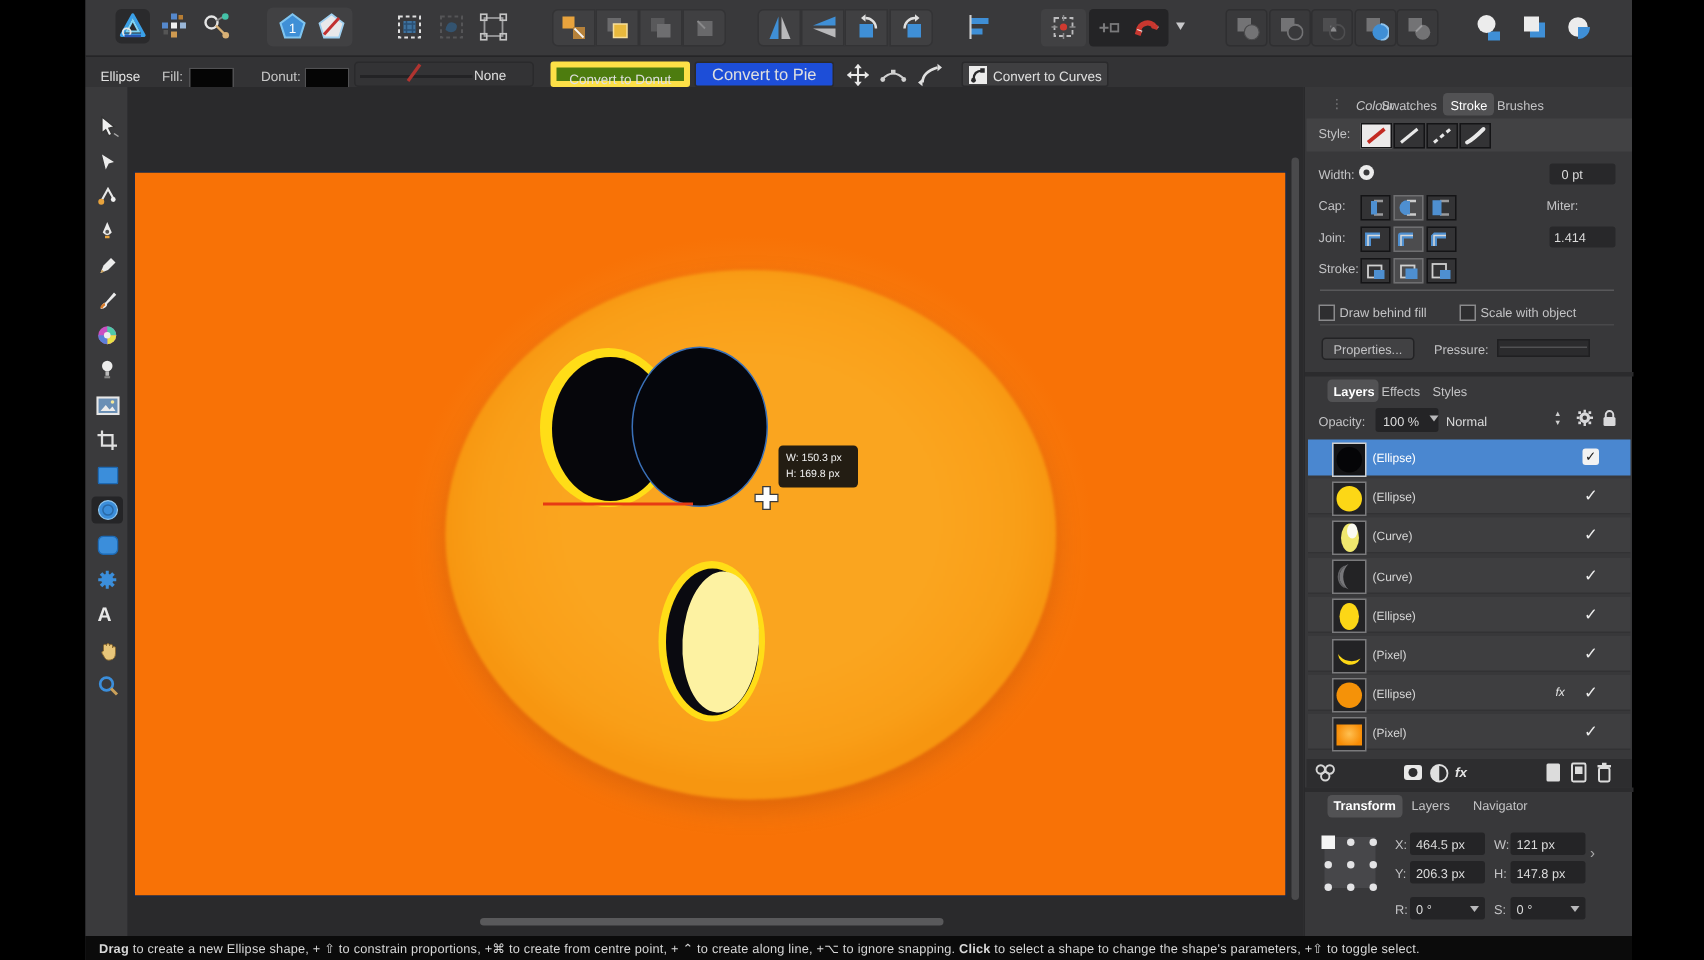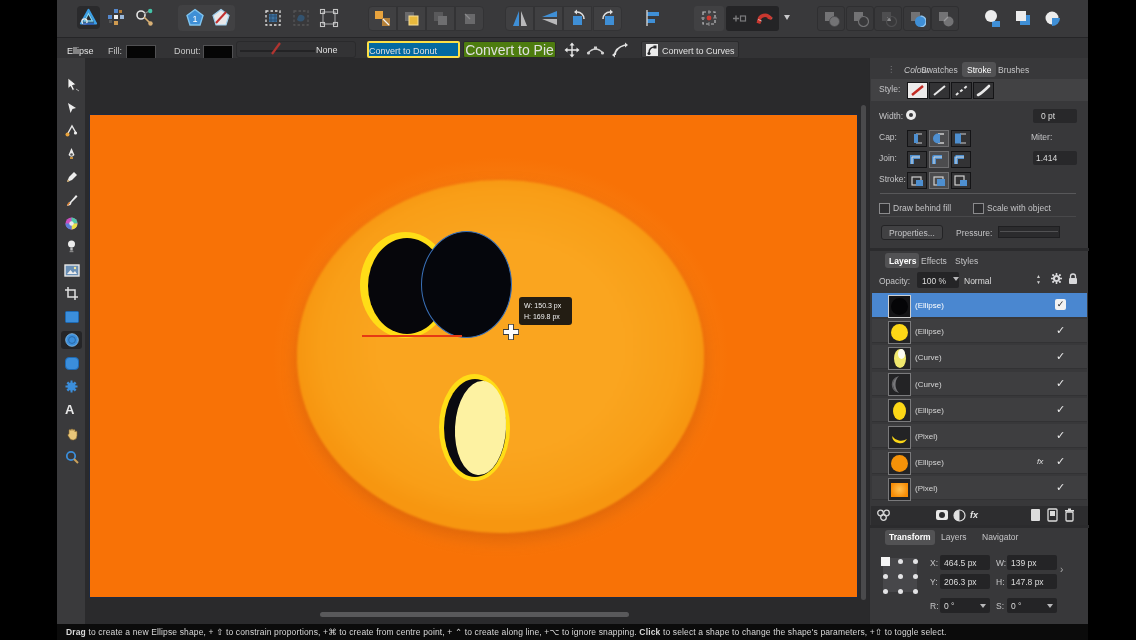--- a/index.html
+++ b/index.html
@@ -175,22 +175,22 @@
   <div class="abs" style="left:51px;top:8px;color:#c9c9c9;font-size:9px;">Fill:</div>
   <div class="abs" style="left:69px;top:7px;width:28px;height:12px;background:#050505;border:1px solid #515153;"></div>
   <div class="abs" style="left:117px;top:8px;color:#c9c9c9;font-size:9px;">Donut:</div>
   <div class="abs" style="left:146px;top:7px;width:28px;height:12px;background:#050505;border:1px solid #515153;"></div>
   <div class="abs" style="left:179px;top:3px;width:120px;height:17px;background:#333335;border:1px solid #2a2a2c;border-radius:3px;box-sizing:border-box;"></div>
   <div class="abs" style="left:183px;top:12px;width:75px;height:1.5px;background:#232325;"></div>
   <svg class="abs" style="left:212px;top:3px" width="14" height="15">
         <path d="M3 13 L11 2" stroke="#b03430" stroke-width="2.2"></path>
       </svg>
   <div class="abs" style="left:259px;top:7px;color:#e0e0e0;font-size:9px;">None</div>
-  <div class="abs" style="left:310px;top:3px;width:93px;height:17px;background:#0369a1;border:2px solid #fde047;border-radius:2px;box-sizing:border-box;color:#e0e0e0;font-size:9px;line-height:16px;">Convert to Donut</div>
-  <div class="abs" style="left:406px;top:3px;width:93px;height:17px;background:#4d7c0f;border:1px solid #2a2a2c;border-radius:2px;box-sizing:border-box;text-align:center;color:#e0e0e0;font-size:14px;line-height:16px;">Convert to Pie</div>
+  <div class="abs" style="left:310px;top:3px;width:93px;height:17px;background:#4d7c0f;border:4px solid #fde047;border-radius:2px;box-sizing:border-box;text-align:center;color:#e0e0e0;font-size:9px;line-height:16px;">Convert to Donut</div>
+  <div class="abs" style="left:406px;top:3px;width:93px;height:17px;background:#1d4ed8;border:1px solid #2a2a2c;border-radius:2px;box-sizing:border-box;text-align:center;color:#e0e0e0;font-size:11px;line-height:16px;">Convert to Pie</div>
   <svg class="abs" style="left:506px;top:3px" width="18" height="18" viewBox="0 0 18 18">
 <path d="M9 1.5 L11.5 4.5 H6.5 Z M9 16.5 L11.5 13.5 H6.5 Z M1.5 9 L4.5 6.5 V11.5 Z M16.5 9 L13.5 6.5 V11.5 Z" fill="#e8e8e8"></path>
 <path d="M9 4 V14 M4 9 H14" stroke="#e8e8e8" stroke-width="1.4"></path>
       </svg>
   <svg class="abs" style="left:529px;top:4px" width="19" height="16" viewBox="0 0 19 16">
 <path d="M2 11 Q9.5 3 17 11" fill="none" stroke="#d0d0d0" stroke-width="1.4"></path>
 <circle cx="2.5" cy="11" r="1.6" fill="#d0d0d0"></circle>
         <circle cx="16.5" cy="11" r="1.6" fill="#d0d0d0"></circle>
         <rect x="8" y="4.5" width="3" height="3" fill="#d0d0d0"></rect>
       </svg>
@@ -559,21 +559,21 @@
     <div class="abs" style="left:42.5px;top:515.5px;width:5px;height:5px;border-radius:50%;background:#e3e3e5;"></div>
     <div class="abs" style="left:12.5px;top:530.5px;width:5px;height:5px;border-radius:50%;background:#e3e3e5;"></div>
     <div class="abs" style="left:27.5px;top:530.5px;width:5px;height:5px;border-radius:50%;background:#e3e3e5;"></div>
     <div class="abs" style="left:42.5px;top:530.5px;width:5px;height:5px;border-radius:50%;background:#e3e3e5;"></div>
 
     <div class="abs lbl" style="left:60px;top:500px;">X:</div>
     <div class="abs" style="left:70px;top:497px;width:50px;height:15px;background:#242426;border-radius:2px;"></div>
     <div class="abs lbl" style="left:74px;top:500px;color:#dcdcdc;">464.5 px</div>
     <div class="abs lbl" style="left:126px;top:500px;">W:</div>
     <div class="abs" style="left:137px;top:497px;width:50px;height:15px;background:#242426;border-radius:2px;"></div>
-    <div class="abs lbl" style="left:141px;top:500px;color:#dcdcdc;">139 px</div>
+    <div class="abs lbl" style="left:141px;top:500px;color:#dcdcdc;">121 px</div>
 
     <div class="abs lbl" style="left:60px;top:519px;">Y:</div>
     <div class="abs" style="left:70px;top:516px;width:50px;height:15px;background:#242426;border-radius:2px;"></div>
     <div class="abs lbl" style="left:74px;top:519px;color:#dcdcdc;">206.3 px</div>
     <div class="abs lbl" style="left:126px;top:519px;">H:</div>
     <div class="abs" style="left:137px;top:516px;width:50px;height:15px;background:#242426;border-radius:2px;"></div>
     <div class="abs lbl" style="left:141px;top:519px;color:#dcdcdc;">147.8 px</div>
     <div class="abs" style="left:190px;top:506px;color:#aaa;font-size:10px;">›</div>
 
     <div class="abs lbl" style="left:60px;top:543px;">R:</div>

